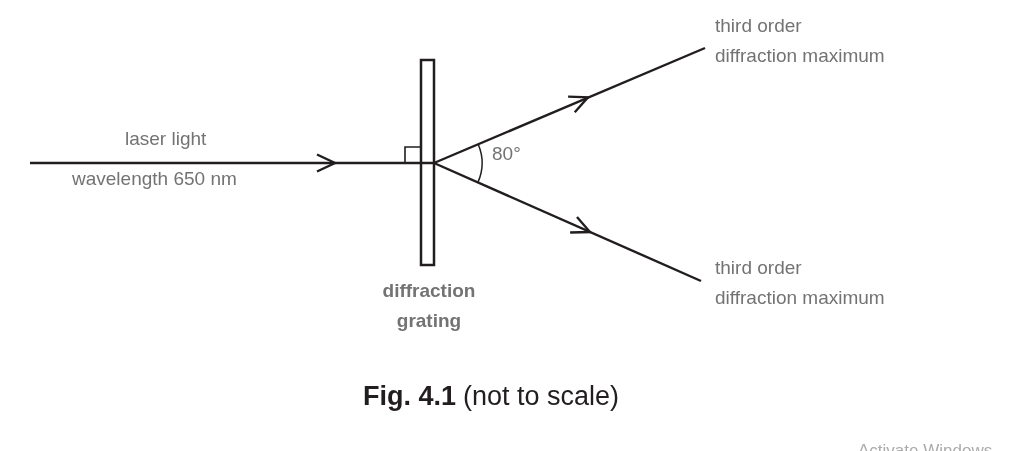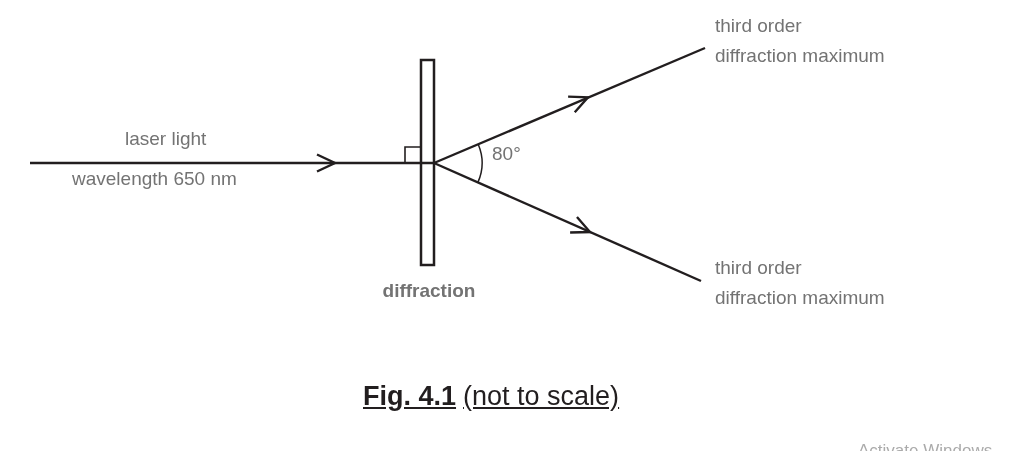--- a/index.html
+++ b/index.html
@@ -30,21 +30,20 @@
   }
   .lbl-center {
     text-align: center;
     font-weight: bold;
   }
   .caption {
     position: absolute;
     font-size: 27px;
     line-height: 30px;
     white-space: nowrap;
-    text-decoration: underline;
   }
   .caption .bold {
     font-weight: bold;
   }
   .caption .regular {
     margin-left: 7px;
   }
   .watermark {
     position: absolute;
     left: 858px;
@@ -87,20 +86,21 @@
     <div>diffraction maximum</div>
   </div>
 
   <div class="lbl" style="left:715px; top:253px;">
     <div>third order</div>
     <div>diffraction maximum</div>
   </div>
 
   <div class="lbl lbl-center" style="left:329px; top:276px; width:200px;">
     <div>diffraction</div>
+    <div>grating</div>
   </div>
 
   <div class="caption" style="left:363px; top:381px;">
     <span class="bold">Fig. 4.1</span><span class="regular">(not to scale)</span>
   </div>
 
   <div class="watermark">Activate Windows</div>
 
 </div>
 

